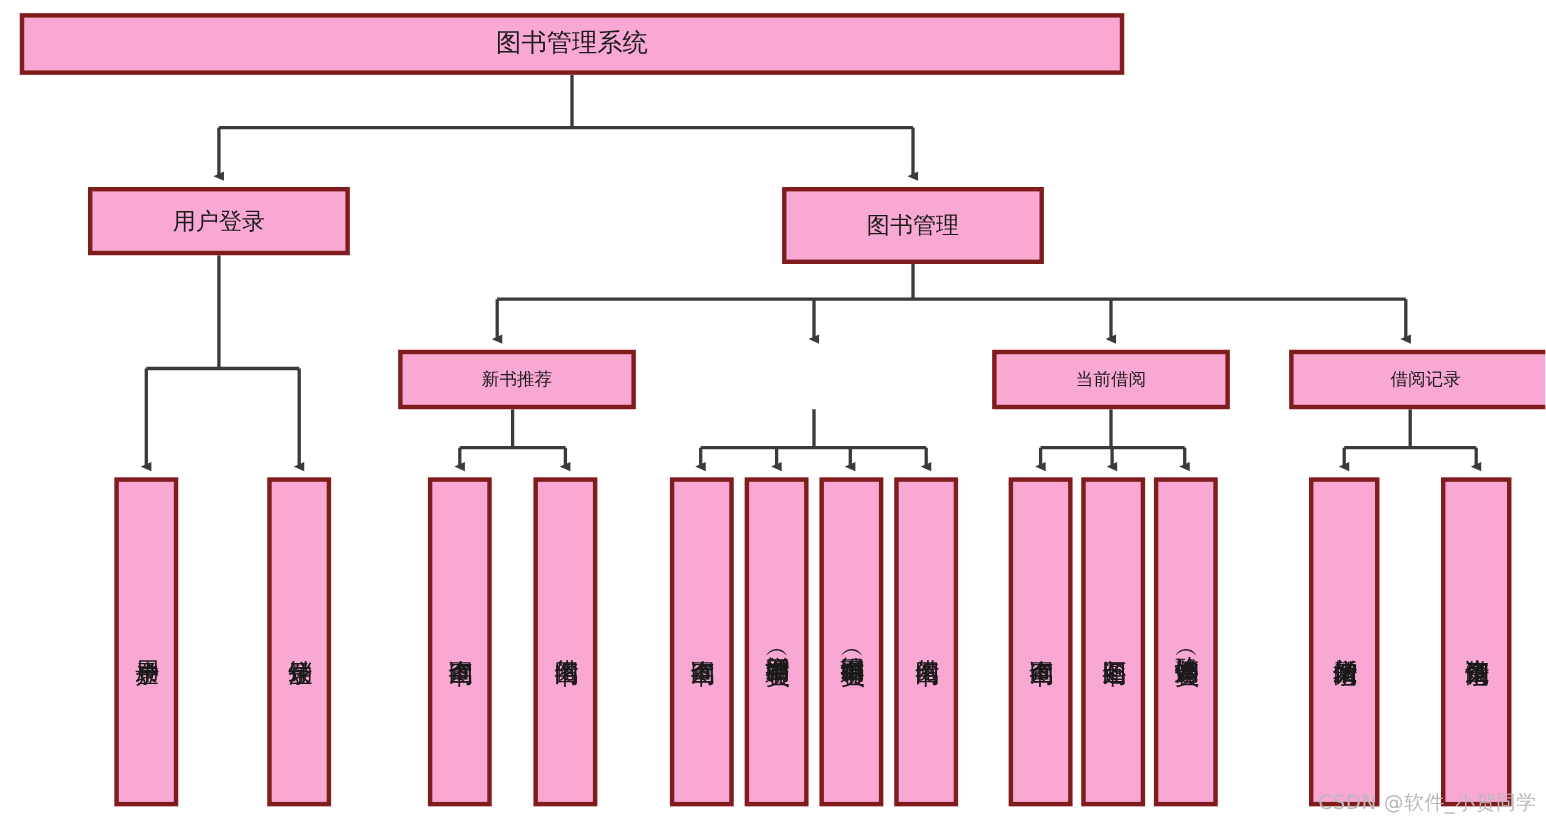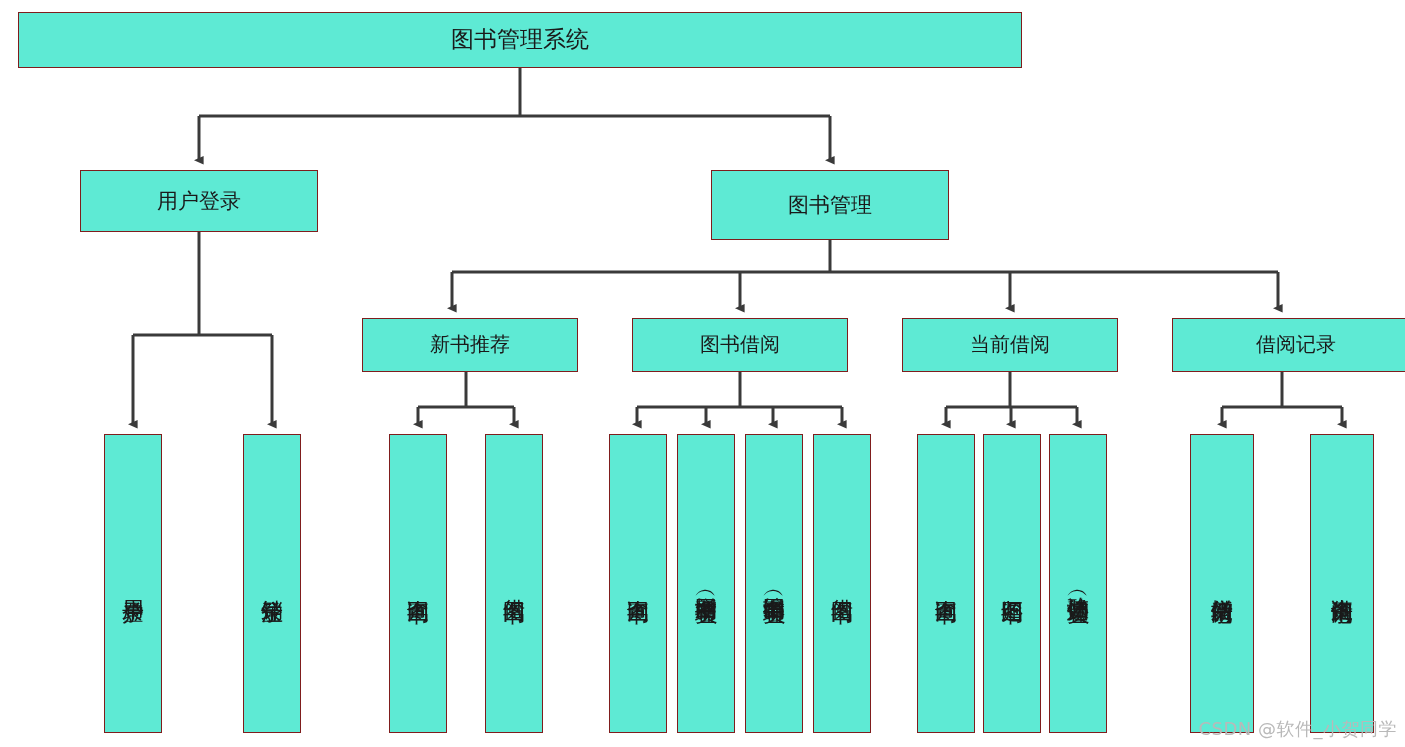--- a/index.html
+++ b/index.html
@@ -22,37 +22,37 @@
     position: absolute;
     left: 0;
     top: 0;
     width: 1405px;
     height: 747px;
     pointer-events: none;
   }
   .node {
     position: absolute;
     box-sizing: border-box;
-    background: #5eead4;
-    border: 1px solid #7f1d1d;
+    background: #f9a8d4;
+    border: 4px solid #7f1d1d;
     display: flex;
     align-items: center;
     justify-content: center;
     color: #1a1a1a;
     line-height: 1.18;
     text-align: center;
   }
   .node.root {
     font-size: 23px;
   }
   .node.lvl1 {
     font-size: 21px;
   }
   .node.lvl2 {
-    font-size: 20px;
+    font-size: 16px;
     align-items: center;
   }
   .node.leaf {
     writing-mode: vertical-rl;
     text-orientation: upright;
     font-size: 22px;
     letter-spacing: 1px;
     padding: 6px 0;
     align-items: center;
     justify-content: center;
@@ -147,23 +147,20 @@
   <div class="node leaf" style="left:104px; top:434px; width:58px; height:299px;">
     <span class="label">用户登录</span>
   </div>
   <div class="node leaf" style="left:243px; top:434px; width:58px; height:299px;">
     <span class="label">注销登录</span>
   </div>
 
   <div class="node lvl2" style="left:362px; top:318px; width:216px; height:54px;">
     <span class="label">新书推荐</span>
   </div>
-  <div class="node lvl2" style="left:632px; top:318px; width:216px; height:54px;">
-    <span class="label">图书借阅</span>
-  </div>
   <div class="node lvl2" style="left:902px; top:318px; width:216px; height:54px;">
     <span class="label">当前借阅</span>
   </div>
   <div class="node lvl2" style="left:1172px; top:318px; width:248px; height:54px;">
     <span class="label">借阅记录</span>
   </div>
 
   <div class="node leaf" style="left:389px; top:434px; width:58px; height:299px;">
     <span class="label">查询图书</span>
   </div>

